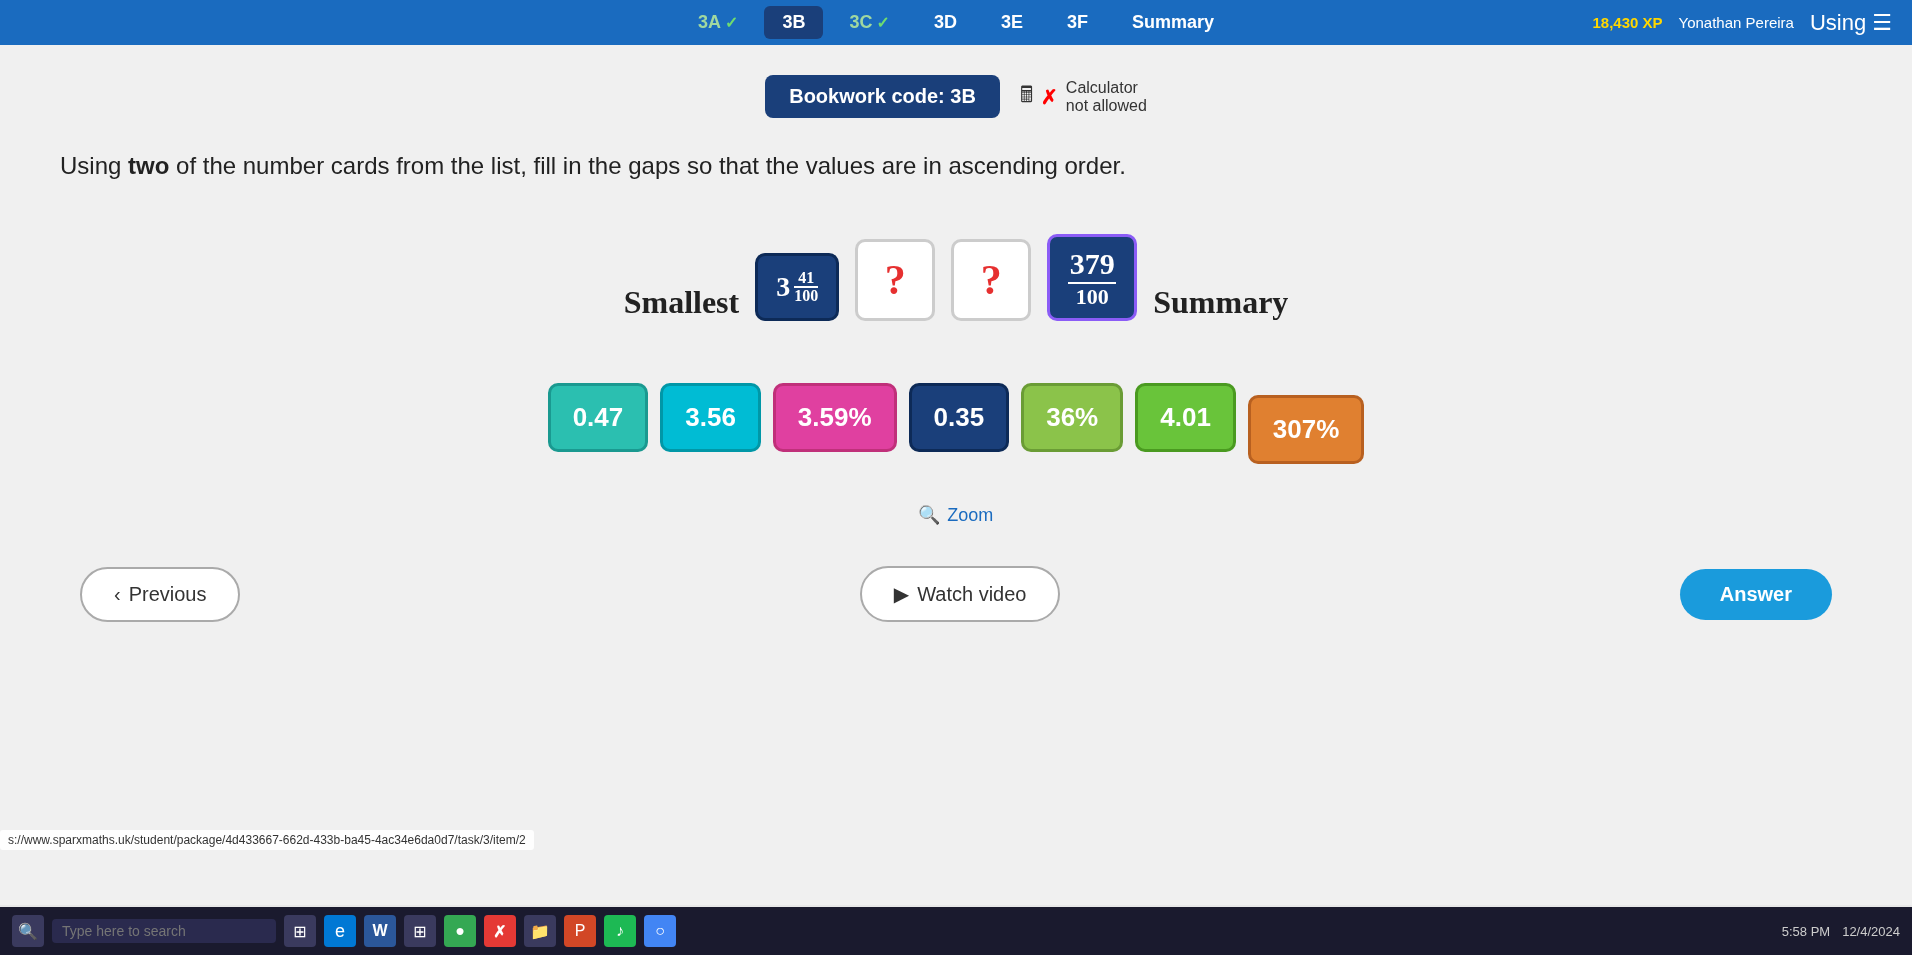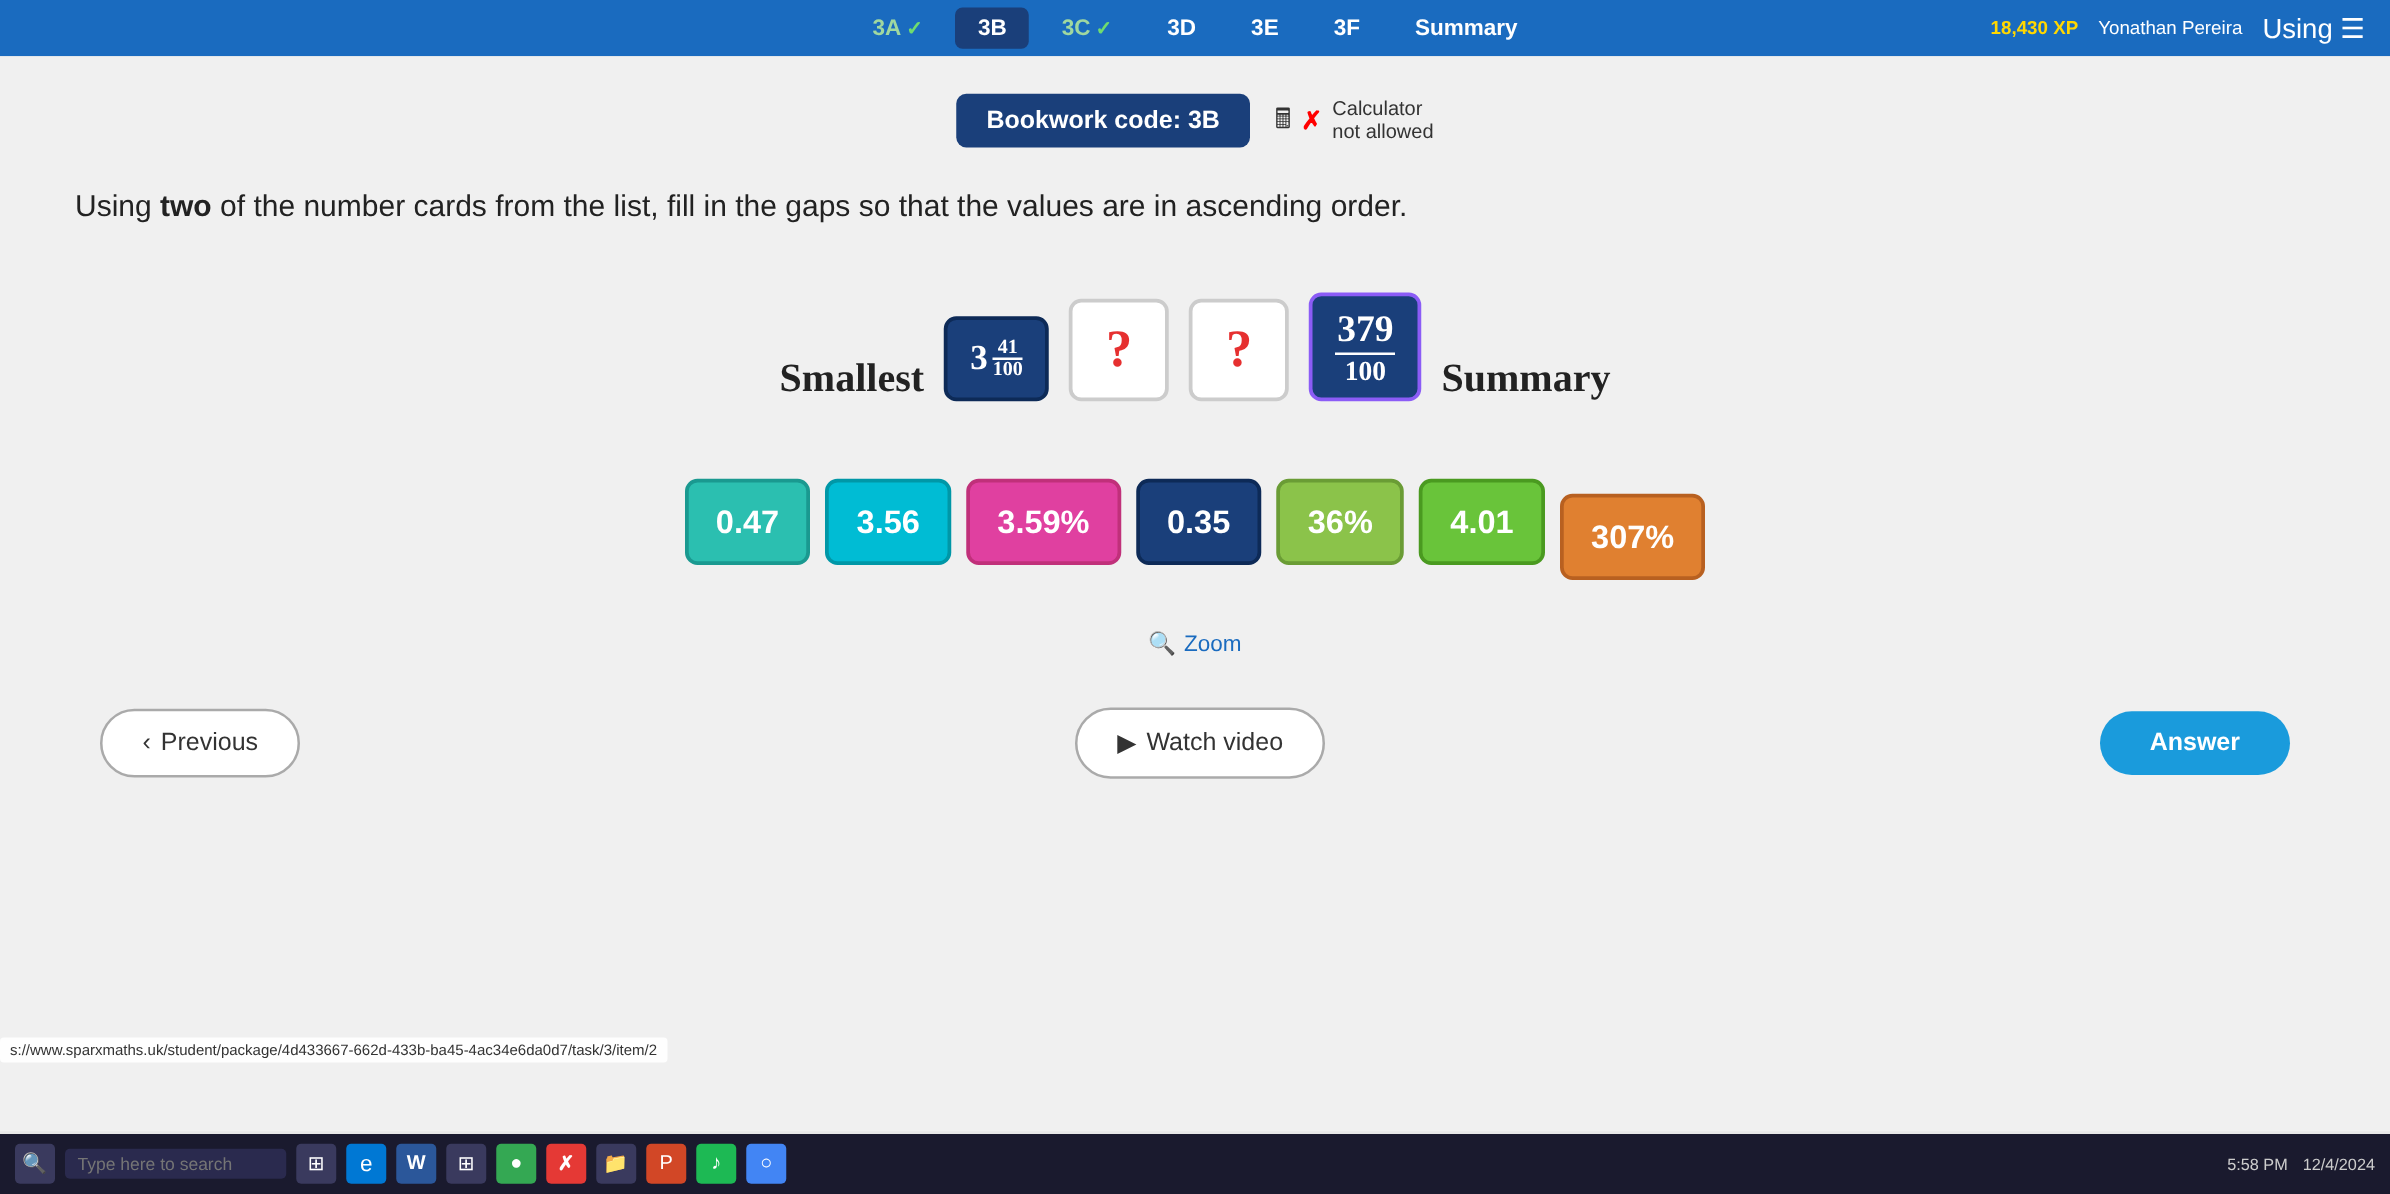--- a/index.html
+++ b/index.html
@@ -304,21 +304,21 @@
       bottom: 0;
       width: 1912px;
     }
     .taskbar-search {
       background: #2a2a4e;
       color: #ccc;
       border: none;
       border-radius: 4px;
       padding: 4px 10px;
       font-size: 14px;
-      width: 177px;
+      width: 224px;
     }
     .taskbar-icon {
       width: 32px;
       height: 32px;
       background: #3a3a5e;
       border-radius: 4px;
       display: flex;
       align-items: center;
       justify-content: center;
       color: white;

